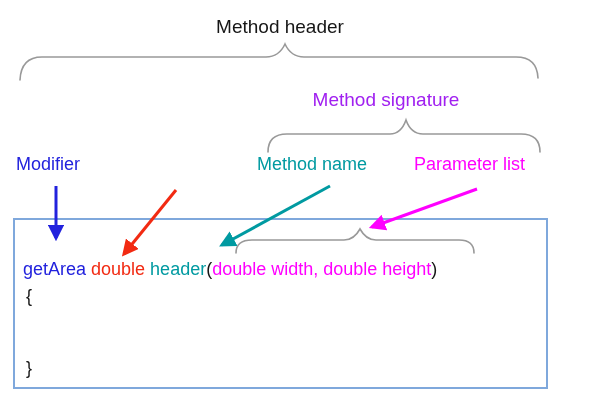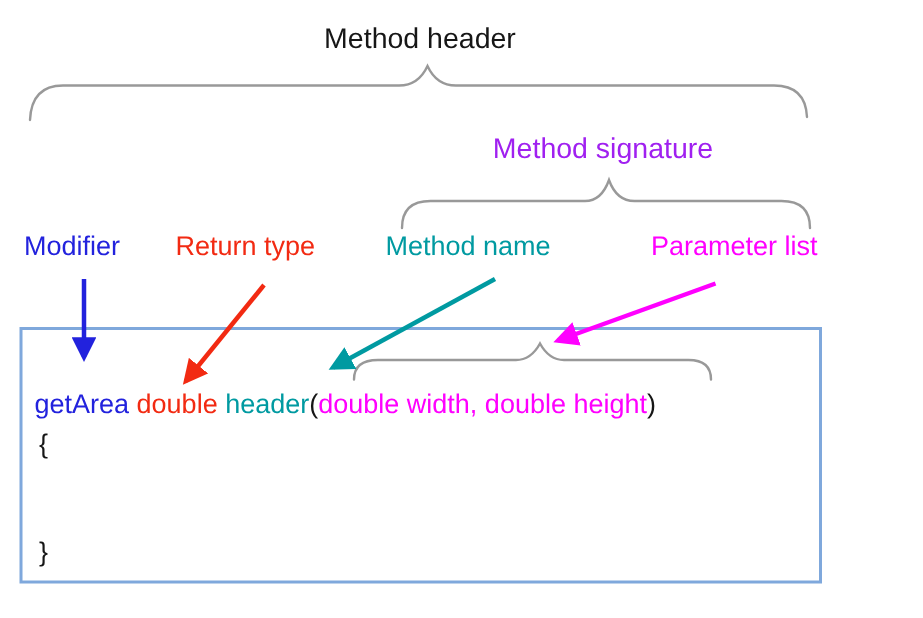--- a/index.html
+++ b/index.html
@@ -23,26 +23,25 @@
     border:2px solid var(--box_border);background:#ffffff;
   }
 </style>
 </head>
 <body>
 
 <div id="canvas">
 
   <div class="abs hdr c-black" style="left:170px;top:16px;width:220px;">Method header</div>
 
-  <div class="abs hdr c-purple" style="left:302px;top:89px;width:200px;">Method signature</div>
+  <div class="abs hdr c-purple" style="left:286px;top:89px;width:200px;">Method signature</div>
 
   <div class="abs lbl c-blue" style="left:16px;top:154px;">Modifier</div>
-  <div class="abs lbl c-red" style="left:117px;top:154px;">Return type</div>
   <div class="abs lbl c-teal" style="left:257px;top:154px;">Method name</div>
-  <div class="abs lbl c-magenta" style="left:434px;top:154px;">Parameter list</div>
+  <div class="abs lbl c-magenta" style="left:414px;top:154px;">Parameter list</div>
 
   <div id="code-box"></div>
 
   <div class="abs code" style="left:23px;top:259px;">
     <span class="c-blue">getArea </span><span class="c-red">double </span><span class="c-teal">header</span><span class="c-black">(</span><span class="c-magenta">double width, double height</span><span class="c-black">)</span>
   </div>
   <div class="abs code c-black" style="left:26px;top:286px;">{</div>
   <div class="abs code c-black" style="left:26px;top:358px;">}</div>
 
   <svg id="overlay" width="615" height="412" viewBox="0 0 615 412">

